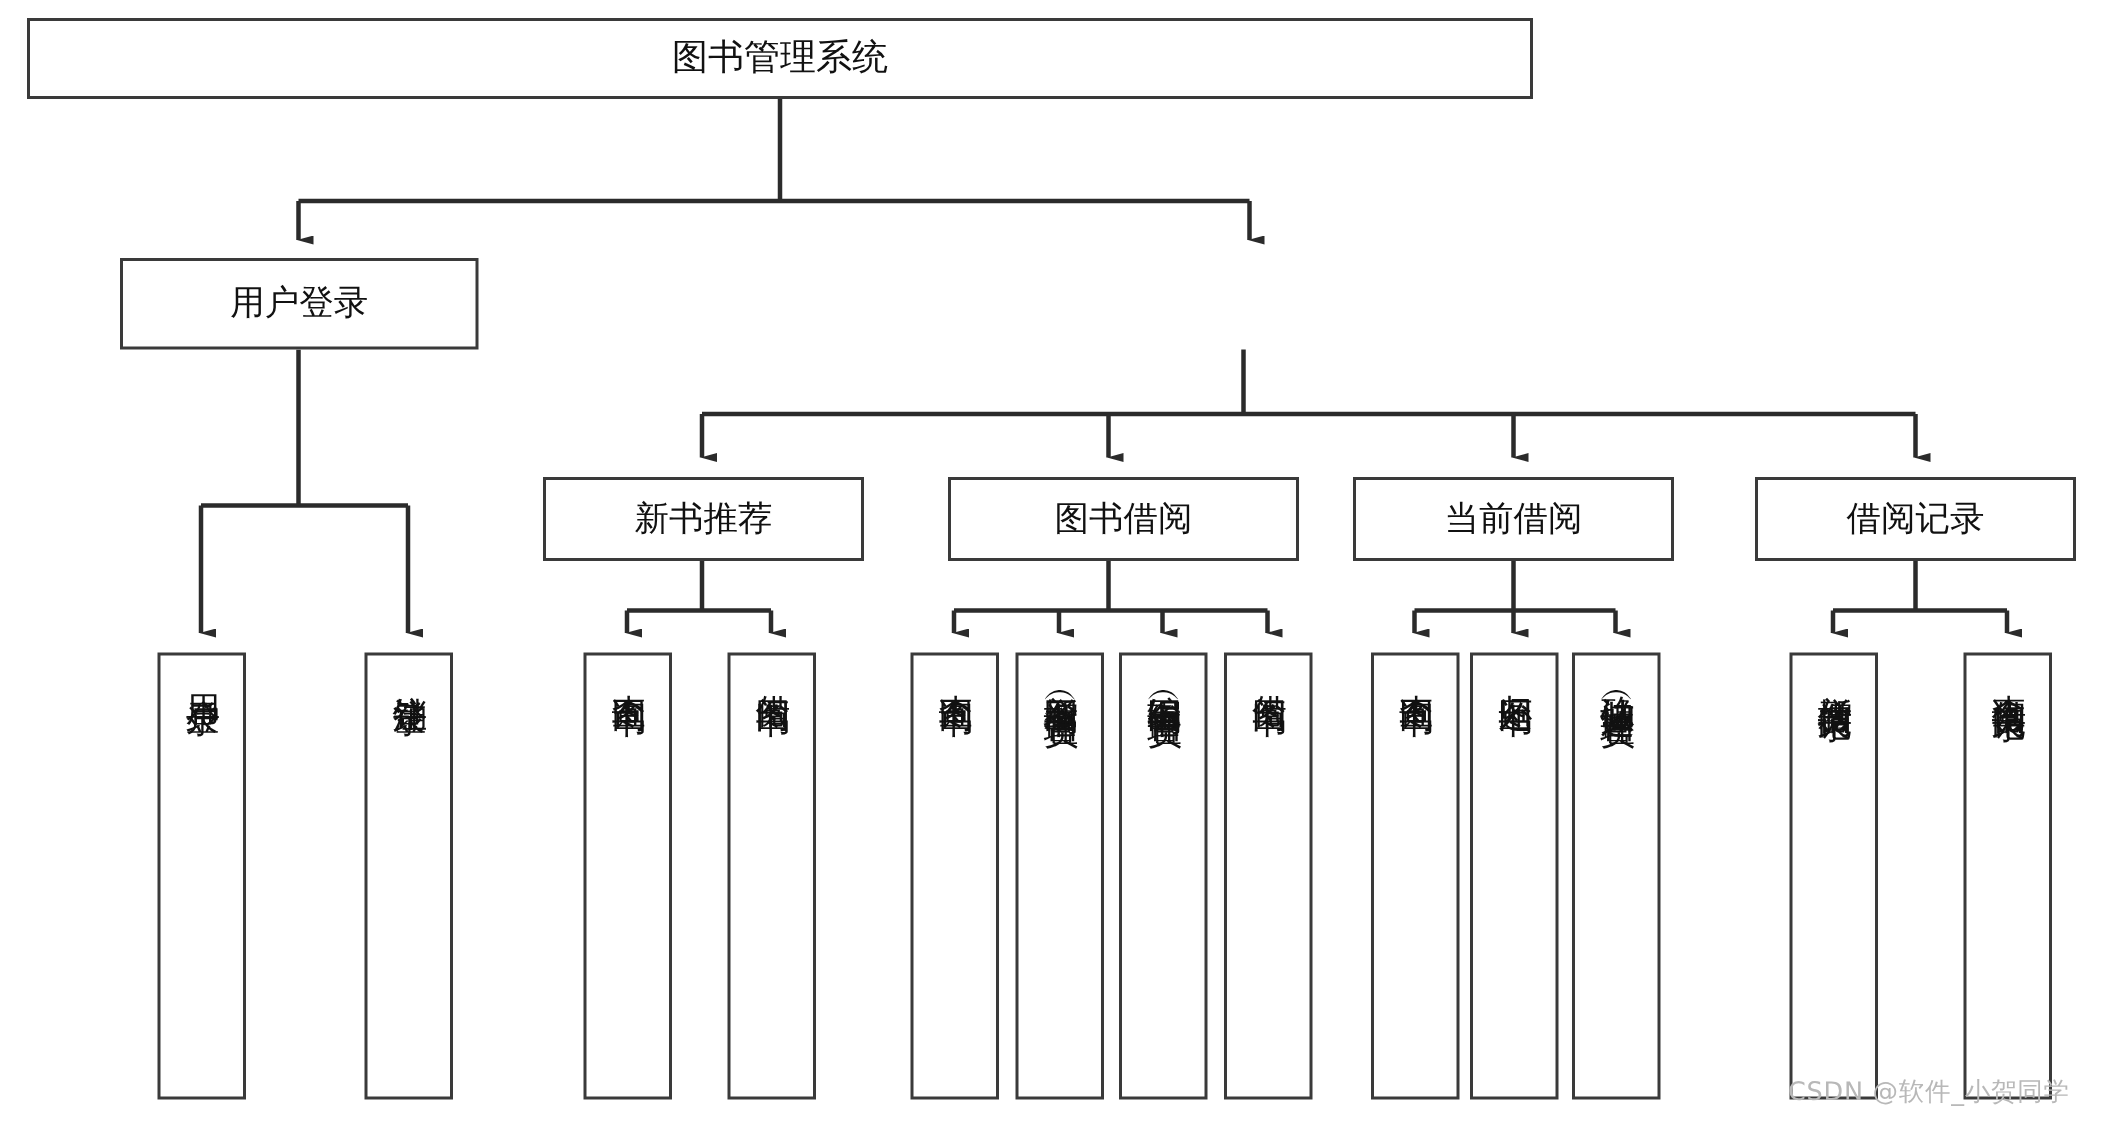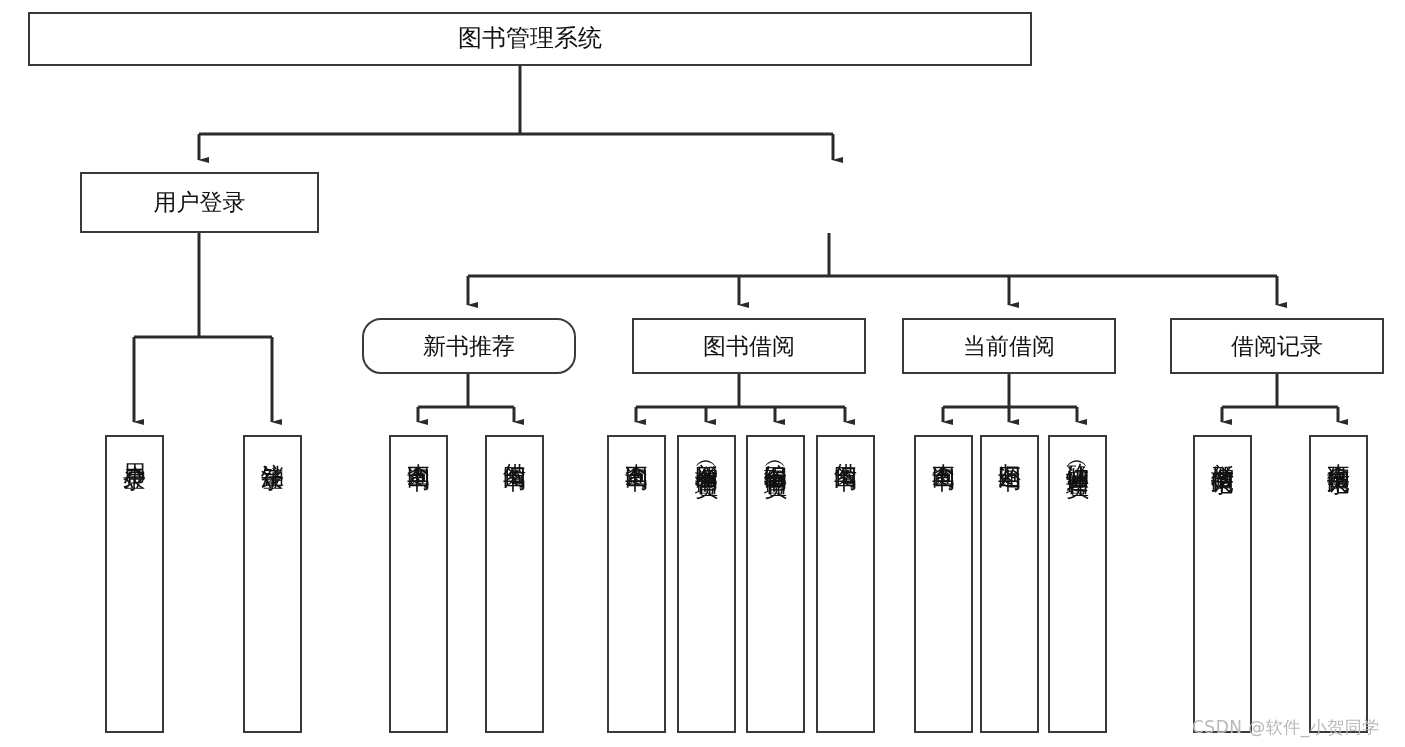--- a/index.html
+++ b/index.html
@@ -114,30 +114,30 @@
       <path d="M1009,407 L1009,422" marker-end="url(#arrow)"></path>
       <path d="M1077,407 L1077,422" marker-end="url(#arrow)"></path>
 
       <path d="M1277,374 L1277,407"></path>
       <path d="M1222,407 L1338,407"></path>
       <path d="M1222,407 L1222,422" marker-end="url(#arrow)"></path>
       <path d="M1338,407 L1338,422" marker-end="url(#arrow)"></path>
     </g>
   </svg>
 
-  <div class="node root horiz" style="left:28px; top:12px; width:1004px; height:54px;">
+  <div class="node root horiz" style="left:18px; top:12px; width:1004px; height:54px;">
     <span class="label">图书管理系统</span>
   </div>
 
   <div class="node horiz" style="left:80px; top:172px; width:239px; height:61px;">
     <span class="label">用户登录</span>
   </div>
 
 
-  <div class="node horiz" style="left:362px; top:318px; width:214px; height:56px;border-radius:19px;">
+  <div class="node horiz" style="left:362px; top:318px; width:214px; height:56px;">
     <span class="label">新书推荐</span>
   </div>
 
   <div class="node horiz" style="left:632px; top:318px; width:234px; height:56px;">
     <span class="label">图书借阅</span>
   </div>
 
   <div class="node horiz" style="left:1170px; top:318px; width:214px; height:56px;">
     <span class="label">借阅记录</span>
   </div>

